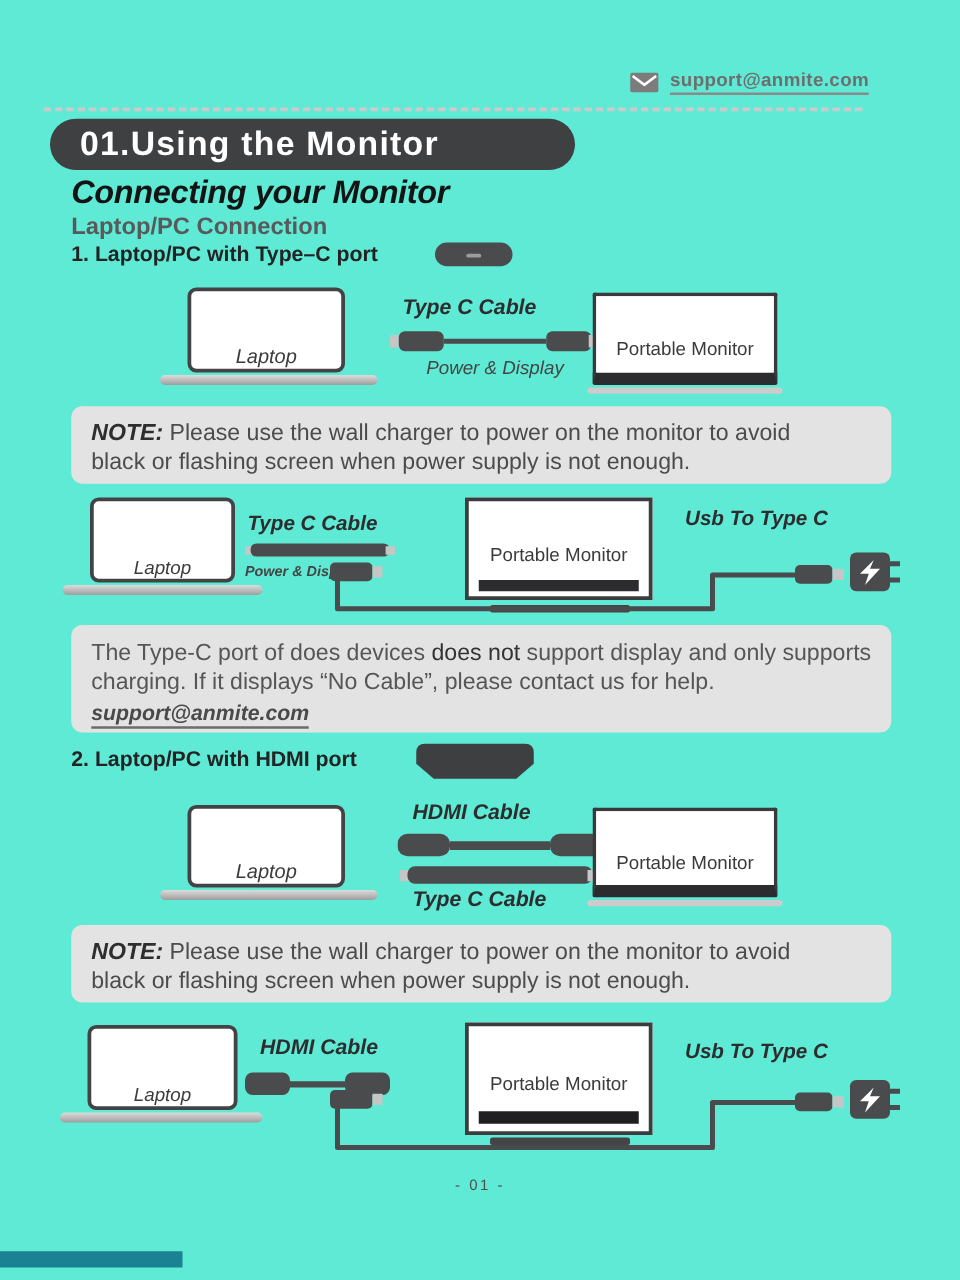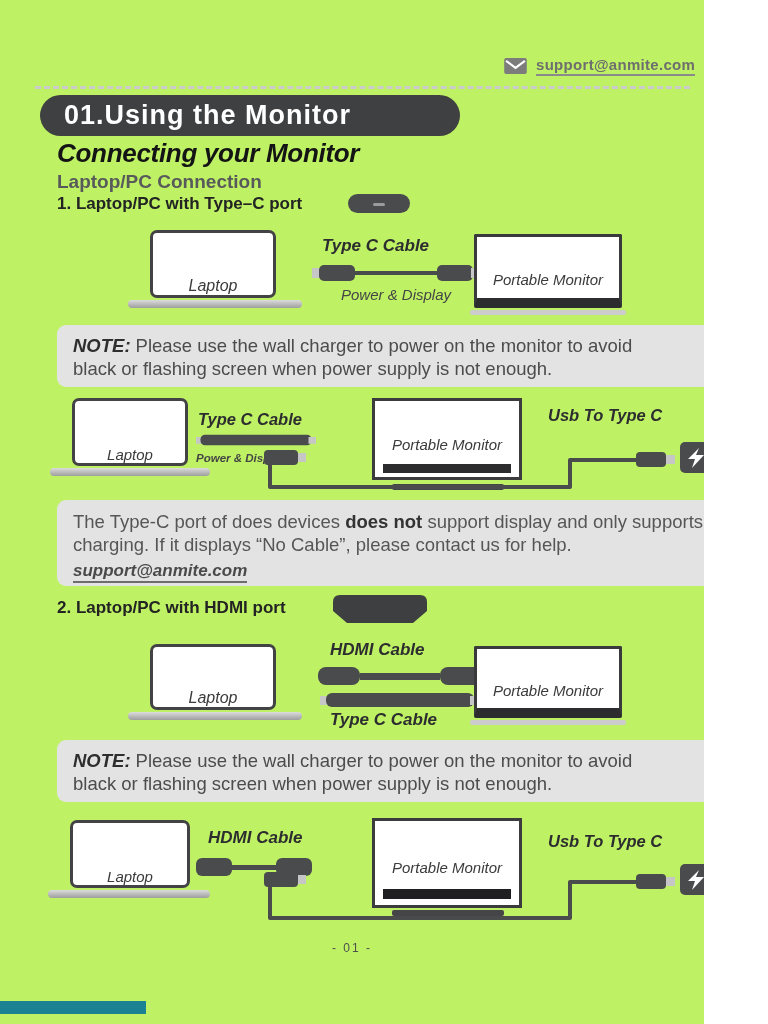--- a/index.html
+++ b/index.html
@@ -1,17 +1,17 @@
 <!DOCTYPE html>
 <html><head>
 <meta charset="utf-8">
 <style>
   * { margin:0; padding:0; box-sizing:border-box; }
   body { background:#ffffff; font-family:"Liberation Sans", sans-serif; }
-  .page { position:relative; width:704px; height:1024px; background:#bef264; overflow:hidden; }
+  .page { position:relative; width:768px; height:1024px; background:#5eead4; overflow:hidden; }
 
   
   .email-header { position:absolute; top:56px; left:504px; display:flex; align-items:center; gap:9px; }
   .email-header .txt { font-size:15px; font-weight:bold; color:#6e6e6e; border-bottom:2px solid #8a8a8a; padding-bottom:1px; letter-spacing:.3px; }
   .dashed-line { position:absolute; top:86px; left:35px; width:655px; border-top:3px dashed #cbcbcb; }
 
   
   .title-pill { position:absolute; left:40px; top:95px; width:420px; height:41px; background:#3f4042; border-radius:24px; color:#fff; font-size:27px; font-weight:800; line-height:41px; padding-left:24px; letter-spacing:1px; }
   .subtitle { position:absolute; left:57px; top:138px; font-size:26px; font-weight:800; font-style:italic; color:#141414; letter-spacing:-.3px; }
   .section-h { position:absolute; left:57px; top:171px; font-size:19px; font-weight:800; color:#58595b; }
@@ -31,37 +31,37 @@
   .d4 { top:812px; height:122px; }
   .abs { position:absolute; }
 
   
   .laptop-screen { position:absolute; background:#fff; border:3px solid #434345; border-radius:7px; display:flex; align-items:flex-end; justify-content:center; }
   .laptop-screen span { font-size:16px; font-style:italic; color:#3b3b3b; }
   .laptop-base { position:absolute; height:8px; background:linear-gradient(#dcdcdc,#9e9e9e); border-radius:4px; }
 
   
   .monitor-a { position:absolute; background:#fff; border:3px solid #3a3a3c; border-bottom:10px solid #2c2c2e; border-radius:2px; display:flex; align-items:center; justify-content:center; }
-  .monitor-a span, .monitor-b span { font-size:15px; font-style:italic; color:#3b3b3b; white-space:nowrap;margin-top:24px; }
+  .monitor-a span, .monitor-b span { font-size:15px; color:#3b3b3b; white-space:nowrap;margin-top:24px; }
   .monitor-shadow { position:absolute; height:5px; background:#cccccc; border-radius:2px; }
   .monitor-b { position:absolute; background:#fff; border:3px solid #3c3c3e; display:flex; align-items:center; justify-content:center; padding-bottom:14px; }
   .monitor-b .bezel { position:absolute; left:8px; right:8px; bottom:4px; height:9px; background:#2c2c2e; }
   .monitor-stand { position:absolute; height:6px; background:#454547; border-radius:2px; }
 
   
   .cable-label { position:absolute; font-size:17px; font-weight:800; font-style:italic; color:#2d2d2f; text-align:left; white-space:nowrap; }
   .cable-sub { position:absolute; font-style:italic; color:#454545; text-align:center; white-space:nowrap; }
 
   
   .graybox { position:absolute; left:57px; width:656px; background:#e3e3e4; border-radius:9px; font-size:18.5px; color:#4c4c4c; line-height:1.26; }
   .note1 { top:325px; height:62px; padding:9px 80px 9px 16px; }
   .note2 { top:740px; height:62px; padding:9px 40px 9px 16px; }
   .note-prefix { font-weight:800; font-style:italic; color:#2e2e2e; margin-right:5px; }
   .warnbox { top:500px; height:86px; padding:10px 5px 10px 16px; color:#565656; }
-  .warn-em { font-weight:700; color:#333; }
+  .warn-em { font-weight:400; color:#333; }
   .warn-email { display:inline-block; margin-top:3px; font-size:17px; font-weight:800; font-style:italic; color:#4a4a4a; border-bottom:2px solid #6d6d6d; }
 
   .page-number { position:absolute; left:0; right:0; top:941px; text-align:center; font-size:12px; color:#4f4f4f; letter-spacing:2px; }
   .teal-bar { position:absolute; left:0; top:1001px; width:146px; height:13px; background:#1a8292; }
 
   svg { display:block; }
 </style>
 </head>
 <body>
 

